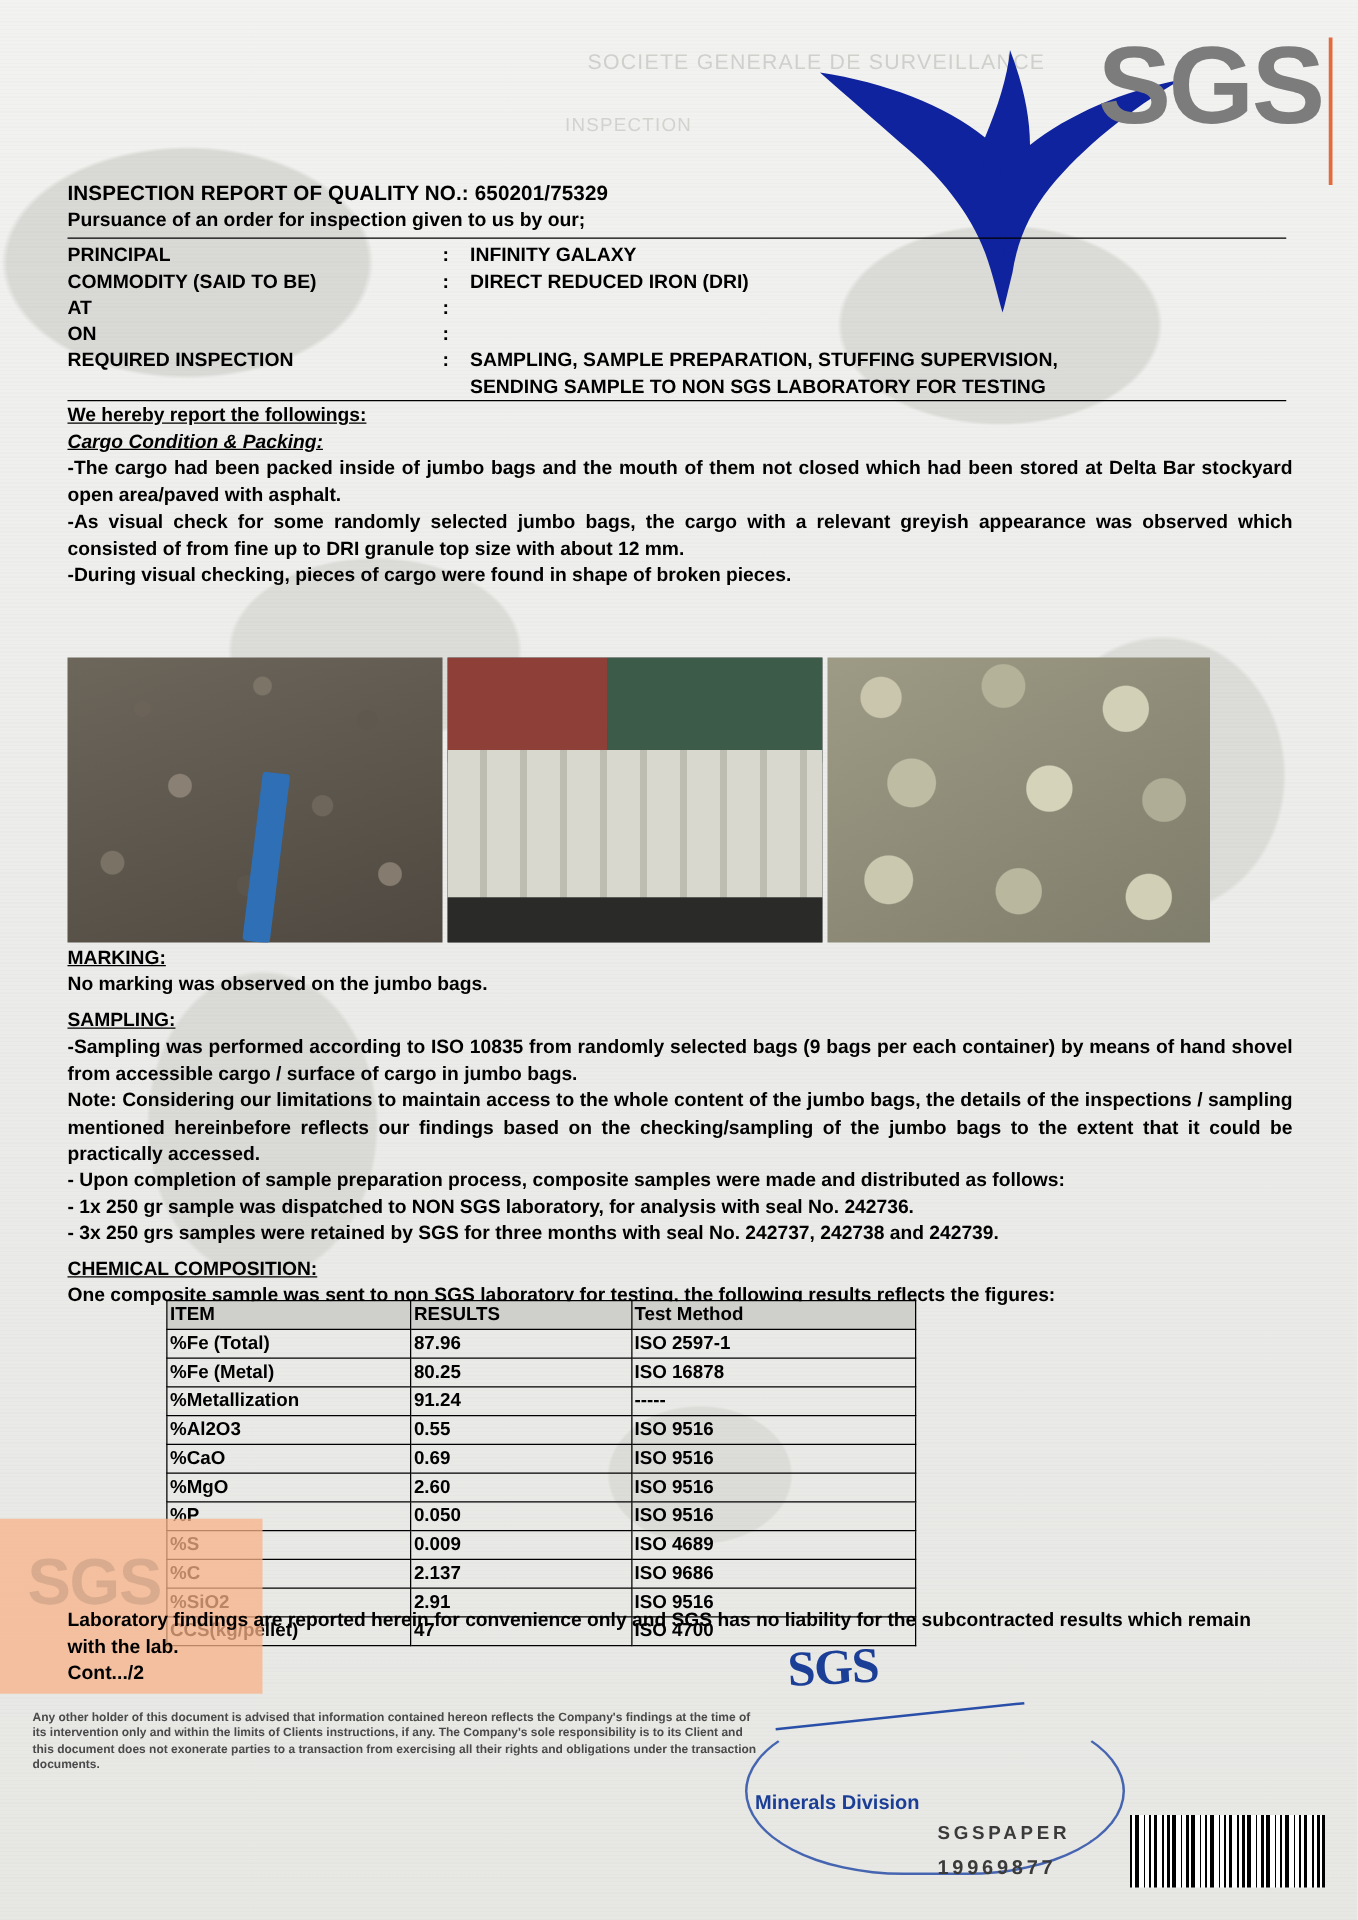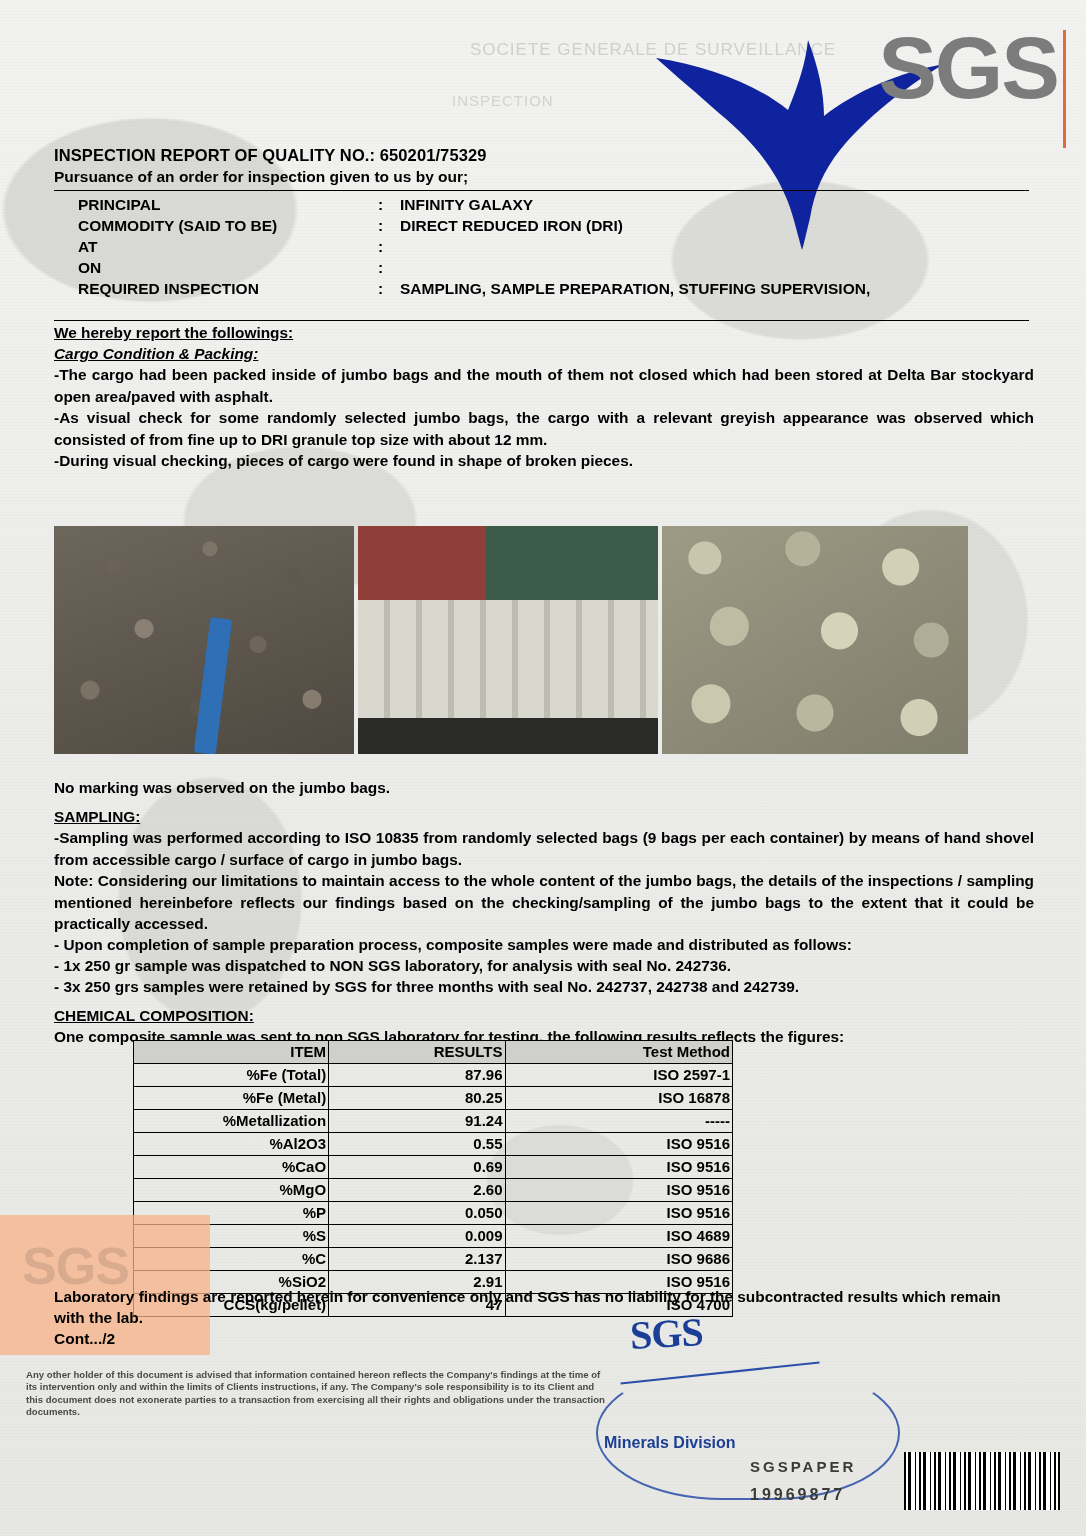--- a/index.html
+++ b/index.html
@@ -56,21 +56,21 @@
   }
   .pursuance{
     position:absolute;left:54px;top:168px;font-size:15.5px;font-weight:bold;
   }
   .hr{position:absolute;background:#000;height:1.4px;}
 
   .kv{
     position:absolute;left:54px;width:975px;
   }
   .kv-row{display:flex;font-weight:bold;font-size:15.5px;line-height:21px;}
-  .kv-label{width:300px;margin-left:24px;}
+  .kv-label{width:300px;}
   .kv-colon{width:22px;}
   .kv-val{flex:1;}
 
   .para{
     position:absolute;left:54px;width:980px;
     font-size:15.4px;line-height:21.5px;font-weight:bold;
     text-align:justify;
   }
   .u{ text-decoration:underline; }
 
@@ -105,21 +105,21 @@
      radial-gradient(circle at 88% 50%, #b0ad96 0 17px, transparent 18px),
      radial-gradient(circle at 16% 78%, #cbc8b0 0 19px, transparent 20px),
      radial-gradient(circle at 50% 82%, #bab79f 0 18px, transparent 19px),
      radial-gradient(circle at 84% 84%, #d2cfb7 0 18px, transparent 19px),
      linear-gradient(150deg,#9d9a85,#7f7d6b);
   }
 
   
   .table-wrap{position:absolute;left:133px;top:1040px;width:600px;}
   table{border-collapse:collapse;width:600px;font-size:15px;font-weight:bold;}
-  th,td{border:1.3px solid #000;text-align:right;padding:1px 2px;height:20px;line-height:18px;}
+  th,td{border:1.3px solid #000;text-align:left;padding:1px 2px;height:20px;line-height:18px;}
   th{background:#cfcfcb;font-weight:bold;}
   .col-item{width:194px;}
   .col-res{width:176px;}
   .col-meth{width:230px;}
 
   
   .footer-legal{
     position:absolute;left:26px;top:1356px;width:580px;
     font-size:9.6px;line-height:12.4px;color:#4a4a4a;font-weight:bold;
   }
@@ -210,20 +210,21 @@
       <span class="kv-val"></span>
     </div>
     <div class="kv-row">
       <span class="kv-label">REQUIRED INSPECTION</span>
       <span class="kv-colon">:</span>
       <span class="kv-val">SAMPLING, SAMPLE PREPARATION, STUFFING SUPERVISION,</span>
     </div>
     <div class="kv-row">
       <span class="kv-label"></span>
       <span class="kv-colon"></span>
+      <span class="kv-val">SENDING SAMPLE TO NON SGS LABORATORY FOR TESTING</span>
     </div>
   </div>
 
   <div class="hr" style="left:54px;top:320px;width:975px;"></div>
 
   <div class="para" style="top:322px;">
     <span class="u">We hereby report the followings:</span>
   </div>
   <div class="para" style="top:343px;font-style:italic;">
     <span class="u">Cargo Condition &amp; Packing:</span>
@@ -238,20 +239,23 @@
     </div>
     <div class="photo p2">
       <div class="cont-red"></div>
       <div class="cont-green"></div>
       <div class="bags"></div>
       <div class="floor"></div>
     </div>
     <div class="photo p3"></div>
   </div>
 
+  <div class="para" style="top:756px;">
+    <span class="u">MARKING:</span>
+  </div>
   <div class="para" style="top:777px;">No marking was observed on the jumbo bags.</div>
 
   <div class="para" style="top:806px;">
     <span class="u">SAMPLING:</span>
   </div>
   <div class="para" style="top:827px;">-Sampling was performed according to ISO 10835 from randomly selected bags (9 bags per each container) by means of hand shovel from accessible cargo / surface of cargo in jumbo bags.</div>
   <div class="para" style="top:870px;">Note: Considering our limitations to maintain access to the whole content of the jumbo bags, the details of the inspections / sampling mentioned hereinbefore reflects our findings based on the checking/sampling of the jumbo bags to the extent that it could be practically accessed.</div>
   <div class="para" style="top:934px;">- Upon completion of sample preparation process, composite samples were made and distributed as follows:</div>
   <div class="para" style="top:955px;">- 1x 250 gr sample was dispatched to NON SGS laboratory, for analysis with seal No. 242736.</div>
   <div class="para" style="top:976px;">- 3x 250 grs samples were retained by SGS for three months with seal No. 242737, 242738 and 242739.</div>

